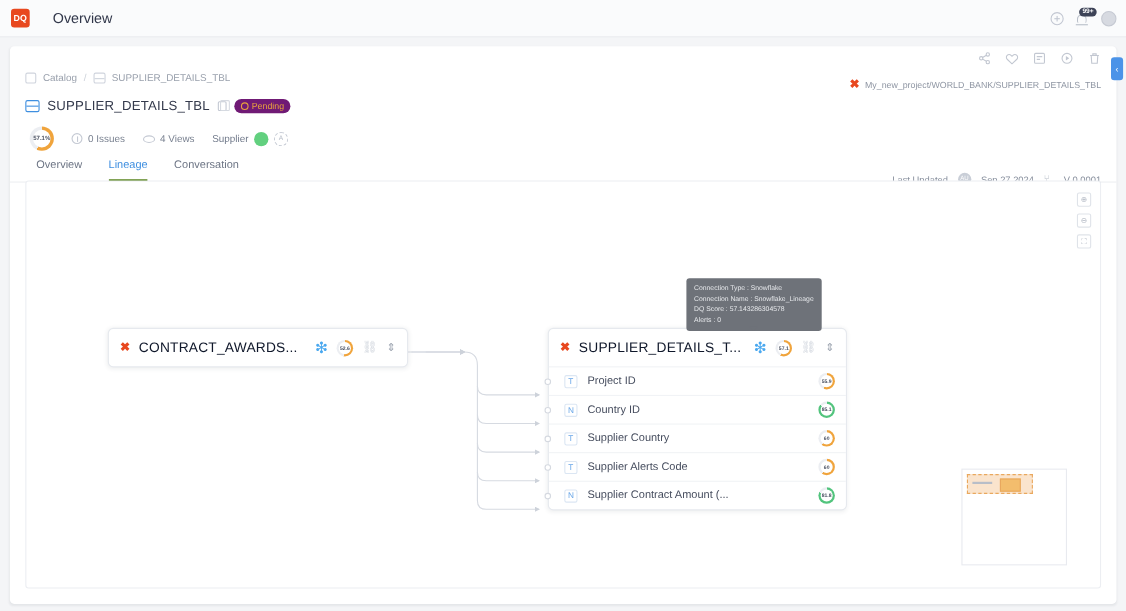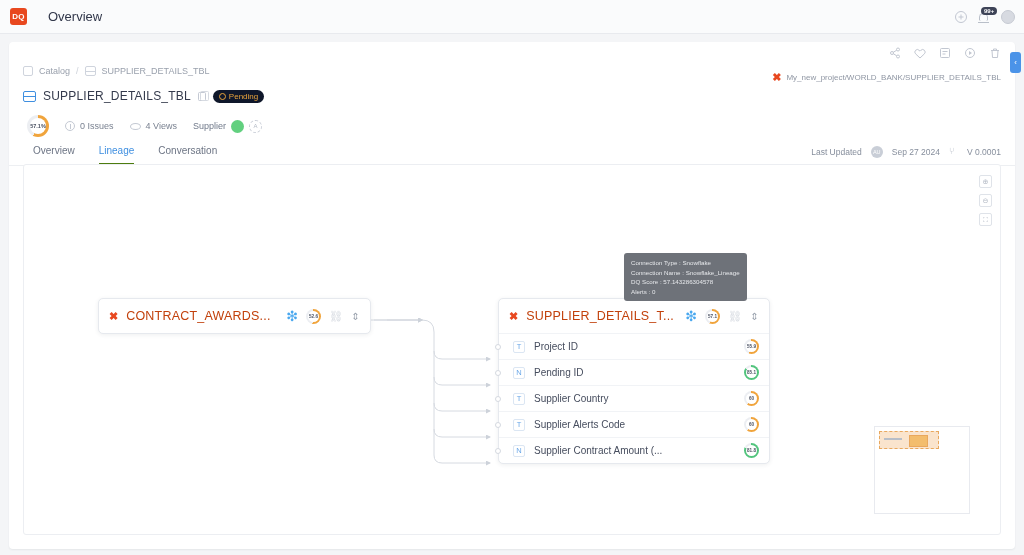--- a/index.html
+++ b/index.html
@@ -75,21 +75,21 @@
   .titlerow { display: flex; align-items: center; padding: 0 14px; gap: 7px; height: 26px; }
   .tbl-ico { width: 13px; height: 11px; border: 1.3px solid #3f8fe0; border-radius: 2px;
              position: relative; }
   .tbl-ico::after { content: ""; position: absolute; left: 0; top: 4px; width: 11px;
              height: 1.2px; background: #3f8fe0; }
   .page-title { font-size: 12px; color: #343a4c; letter-spacing: .2px; }
   .copy-ico { width: 8px; height: 9px; border: 1px solid #c4c9d3; border-radius: 1.5px;
               position: relative; }
   .copy-ico::after { content: ""; position: absolute; left: 1.5px; top: -2px;
               width: 7px; height: 8px; border: 1px solid #d6dae1; border-radius: 1.5px; }
-  .pending { display: flex; align-items: center; gap: 3px; background: #0f172a;
+  .pending { display: flex; align-items: center; gap: 3px; background: #701a75;
              color: #e8a33d; font-size: 8px; padding: 2px 6px; border-radius: 9px; }
   .pending-dot { width: 7px; height: 7px; border: 1.2px solid #e8a33d; border-radius: 50%; }
 
   .title-actions { position: absolute; right: 14px; top: 5px; display: flex; gap: 13px;
                    align-items: center; }
   .act { width: 12px; height: 12px; color: #c2c7d1; }
   .path-chip { position: absolute; right: 14px; top: 30px; display: flex; align-items: center;
                gap: 5px; font-size: 8px; color: #8f96a3; }
   .xlogo { color: #e8481f; font-size: 11px; font-weight: bold; line-height: 1; }
 
@@ -104,21 +104,21 @@
   .o-ico::after { content: ""; position: absolute; left: 4px; top: 2px; width: 1px;
            height: 5px; background: #c4c9d3; }
   .eye { width: 11px; height: 7px; border: 1px solid #c4c9d3; border-radius: 50% 50%; }
   .stewards-label { font-size: 9px; color: #70798a; }
   .st-green { width: 13px; height: 13px; border-radius: 50%; background: #62d07f;
               display: flex; align-items: center; justify-content: center;
               color: #fff; font-size: 7px; }
   .st-dash { width: 13px; height: 13px; border-radius: 50%; border: 1px dashed #c8cdd6;
              display: flex; align-items: center; justify-content: center;
              color: #b5bbc6; font-size: 6px; }
-  .meta-right { position: absolute; right: 14px; top: 104px; display: flex;
+  .meta-right { position: absolute; right: 14px; top: 115px; display: flex;
                 align-items: center; gap: 9px; font-size: 8.5px; color: #868e9c; }
   .avatar-sm { width: 12px; height: 12px; border-radius: 50%; background: #c9ced7;
                color: #fff; font-size: 5.5px; display: flex; align-items: center;
                justify-content: center; }
   .branch { width: 9px; height: 10px; color: #b9bfc9; font-size: 9px; line-height: 1; }
 
   .tabs { display: flex; gap: 24px; padding: 6px 24px 0 24px;
           border-bottom: 1px solid #edeff2; }
   .tab { font-size: 10px; color: #6c7484; padding-bottom: 7px; cursor: pointer; }
   .tab.active { color: #3f8fe0; border-bottom: 2px solid #4d7c0f; }
@@ -131,21 +131,21 @@
   .tool { width: 13px; height: 13px; border: 1px solid #dfe3e9; border-radius: 2px;
           background: #fff; display: flex; align-items: center; justify-content: center;
           color: #b3b9c4; font-size: 7px; }
   .collapse-tab { position: absolute; right: -6px; top: 10px; width: 11px; height: 21px;
           background: #4b93e8; border-radius: 3px; color: #fff; font-size: 8px;
           display: flex; align-items: center; justify-content: center; z-index: 9; }
 
   .node { position: absolute; background: #fff; border: 1px solid #e6e9ee;
           border-radius: 5px; box-shadow: 0 1px 4px rgba(40,50,70,.08); }
   .node-head { display: flex; align-items: center; gap: 8px; padding: 0 10px; height: 34px; }
-  .node-title { font-size: 12.5px; color: #c2410c; letter-spacing: .2px; flex: 1;
+  .node-title { font-size: 12.5px; color: #0f172a; letter-spacing: .2px; flex: 1;
                 white-space: nowrap; overflow: hidden; }
   .snow { color: #4aa8ef; font-size: 14px; line-height: 1; }
   .mini-donut { width: 15px; height: 15px; border-radius: 50%; position: relative;
                 display: flex; align-items: center; justify-content: center; }
   .mini-donut .in { position: absolute; inset: 2px; background: #fff; border-radius: 50%; }
   .mini-donut span { position: relative; font-size: 4.6px; font-weight: bold; color: #4a5162; }
   .chain { color: #cfd4dc; font-size: 11px; line-height: 1; }
   .expand-ico { width: 9px; height: 12px; color: #9aa2ae; display: flex;
                 align-items: center; justify-content: center; font-size: 10px; }
 
@@ -337,21 +337,21 @@
           <div class="col-name">Project ID</div>
           <div class="mini-donut" style="background: conic-gradient(rgb(240, 164, 60) 0deg, rgb(240, 164, 60) 201.24deg, rgb(236, 238, 242) 201.24deg, rgb(236, 238, 242) 360deg);">
             <div class="in"></div>
             <span>55.9</span>
           </div>
         </div>
 
         <div class="col-row">
           <div class="port"></div>
           <div class="type-badge">N</div>
-          <div class="col-name">Pending ID</div>
+          <div class="col-name">Country ID</div>
           <div class="mini-donut" style="background: conic-gradient(rgb(82, 196, 125) 0deg, rgb(82, 196, 125) 306.36deg, rgb(236, 238, 242) 306.36deg, rgb(236, 238, 242) 360deg);">
             <div class="in"></div>
             <span>85.1</span>
           </div>
         </div>
 
         <div class="col-row">
           <div class="port"></div>
           <div class="type-badge">T</div>
           <div class="col-name">Supplier Country</div>

